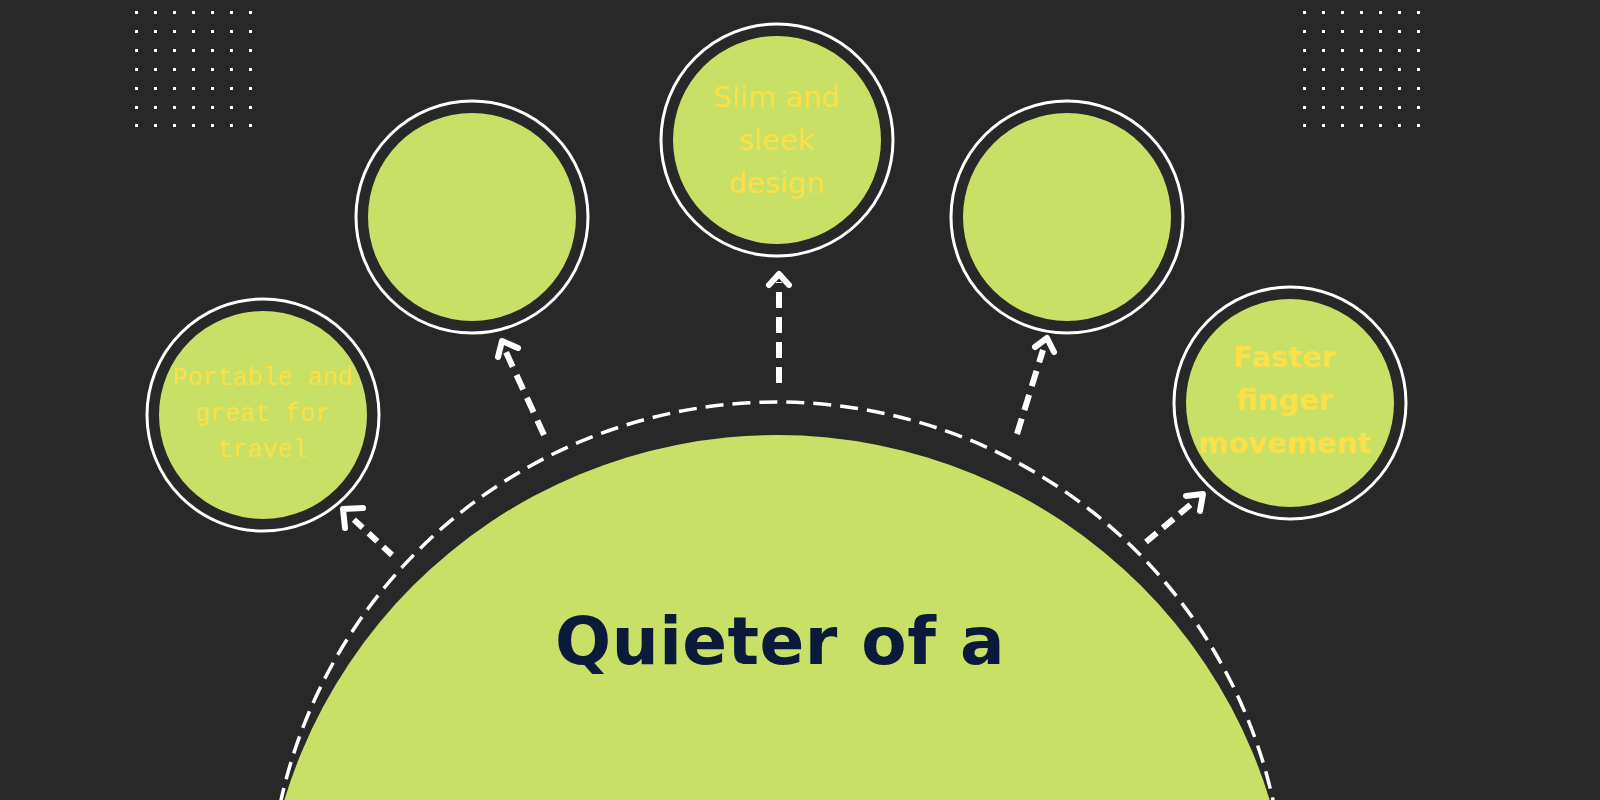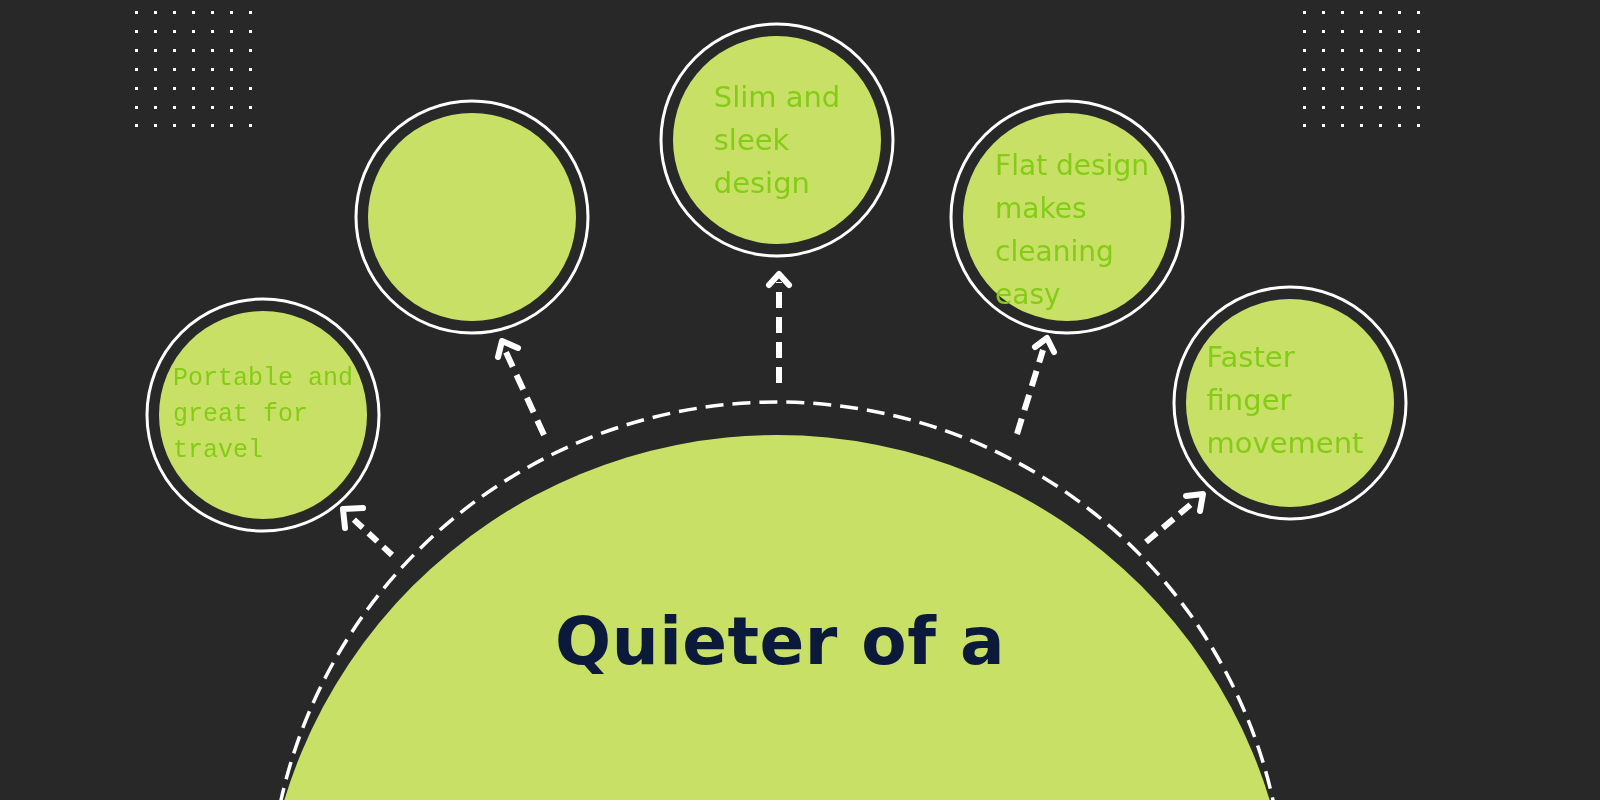--- a/index.html
+++ b/index.html
@@ -7,22 +7,22 @@
     width: 1600px; height: 800px; overflow: hidden;
     background: #282828;
     font-family: "DejaVu Sans", sans-serif;
     position: relative;
   }
   .stage { position: absolute; left: 0; top: 0; width: 1600px; height: 800px; }
   svg.graphics { position: absolute; left: 0; top: 0; width: 1600px; height: 800px; }
   .bubble-text {
     position: absolute;
     display: flex; align-items: center; justify-content: center;
-    text-align: left;
-    color: #84cc16;
+    text-align: center;
+    color: #fde047;
     font-family: "DejaVu Sans", sans-serif;
     font-weight: 400;
     white-space: pre-line;
   }
   .title {
     position: absolute;
     left: 470px; width: 620px; top: 498px;
     text-align: center;
     color: #0b1a3b;
     font-family: "DejaVu Sans", sans-serif;
@@ -145,25 +145,21 @@
       <circle cx="1290" cy="403" r="104" fill="#c9e066"></circle>
     </g>
   </svg>
 
   <div class="bubble-text" style="left:163px; top:315px; width:200px; height:200px; font-size:25px; line-height:36px;font-family:Liberation Mono, monospace;">Portable and
 great for
 travel</div>
   <div class="bubble-text" style="left:677px; top:40px; width:200px; height:200px; font-size:29px; line-height:43px;">Slim and
 sleek
 design</div>
-  <div class="bubble-text" style="left:967px; top:125px; width:210px; height:210px; font-size:28px; line-height:43px;">Flat design
-makes
-cleaning
-easy</div>
-  <div class="bubble-text" style="left:1180px; top:300px; width:210px; height:200px; font-size:29px; line-height:43px;">Faster
+  <div class="bubble-text" style="left:1180px; top:300px; width:210px; height:200px; font-size:29px; line-height:43px;font-weight:bold;">Faster
 finger
 movement</div>
 
   <div class="title">
     <div>Quieter of a</div>
     <div>Low-Profile</div>
     
   </div>
 </div>
 

